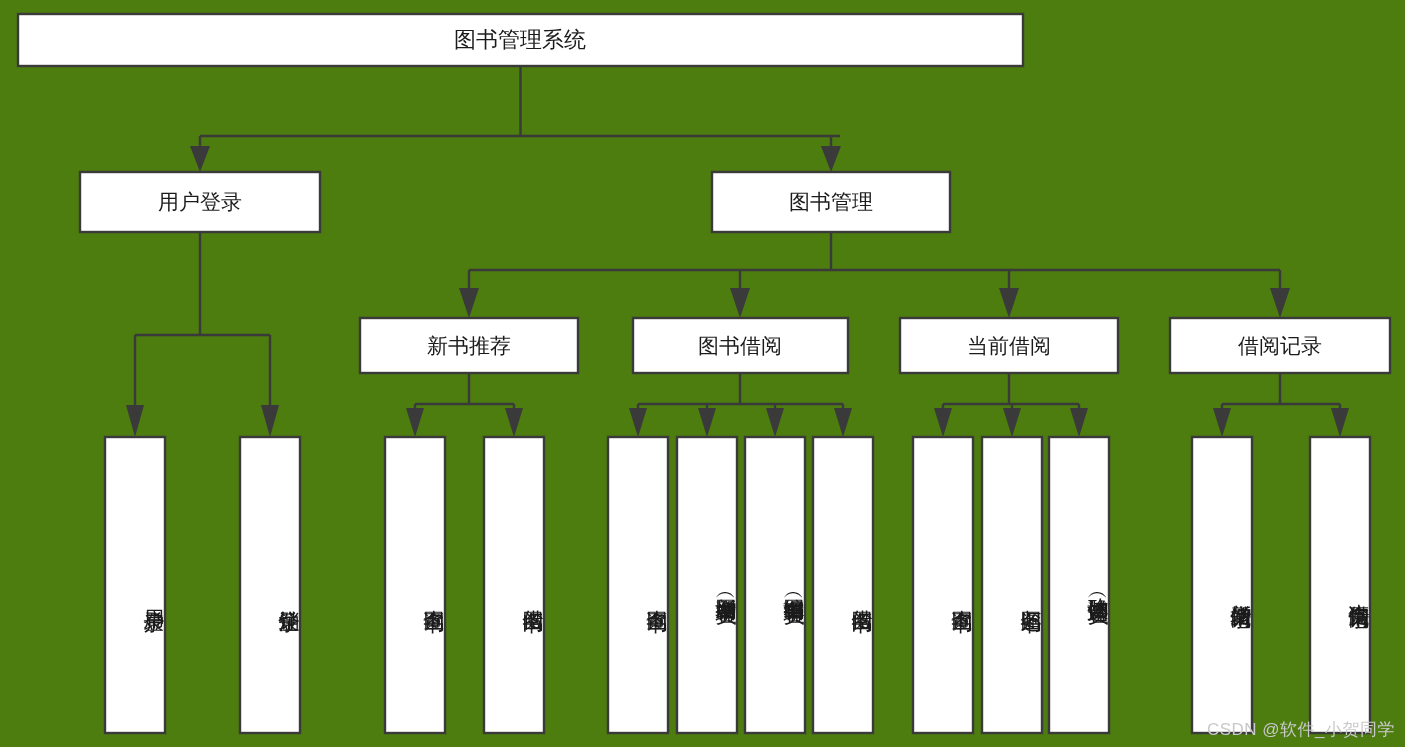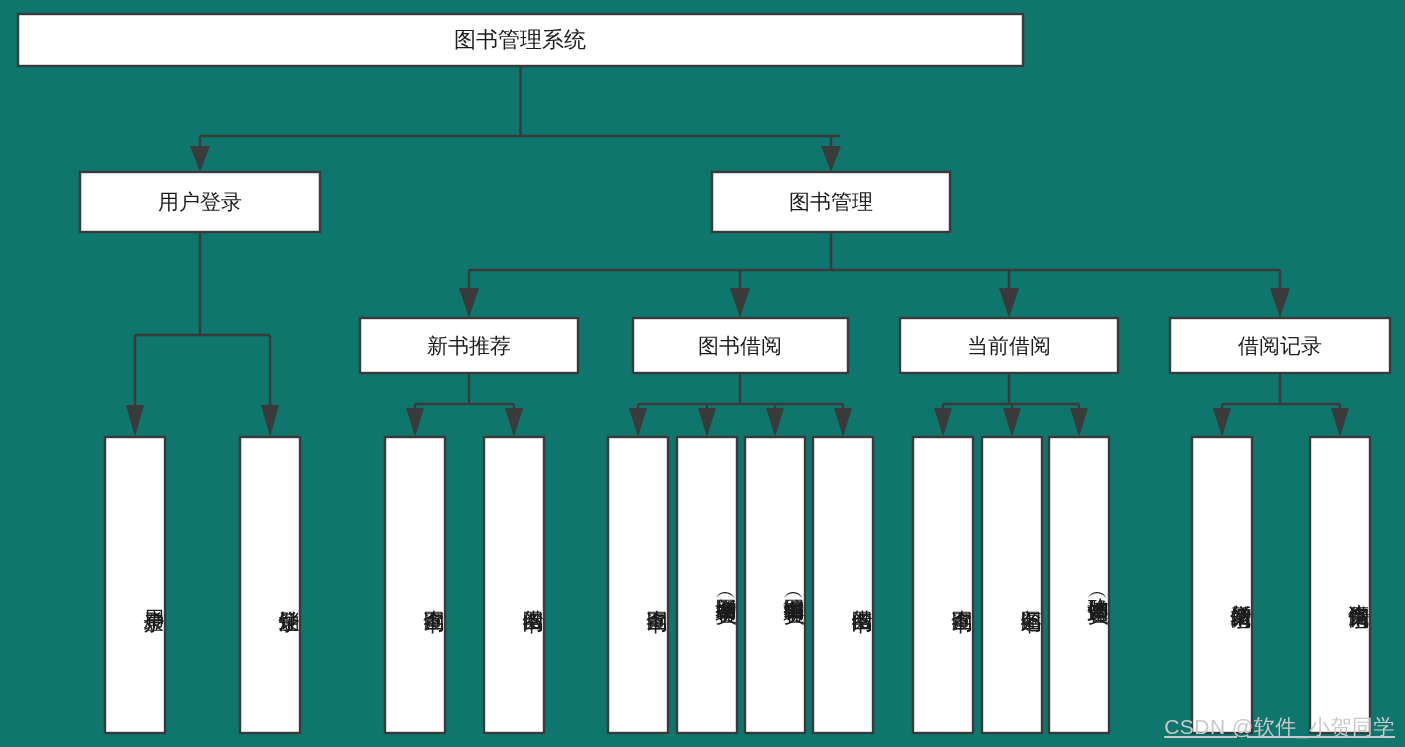--- a/index.html
+++ b/index.html
@@ -7,21 +7,21 @@
     padding: 0;
     background: #ffffff;
   }
   body {
     font-family: "Liberation Sans", "DejaVu Sans", sans-serif;
   }
   #diagram-root {
     position: relative;
     width: 1405px;
     height: 747px;
-    background: #0f766e;
+    background: #4d7c0f;
     overflow: hidden;
   }
   svg.diagram-canvas {
     position: absolute;
     left: 0;
     top: 0;
     width: 1405px;
     height: 747px;
   }
   .node-box {
@@ -62,25 +62,24 @@
     letter-spacing: 1px;
     color: #1b1b1b;
     white-space: nowrap;
     pointer-events: none;
   }
   .watermark {
     position: absolute;
     right: 10px;
     bottom: 6px;
     font-family: "Liberation Sans", "DejaVu Sans", sans-serif;
-    font-size: 21px;
+    font-size: 17px;
     color: #c9c9c9;
     letter-spacing: 0.5px;
     white-space: nowrap;
-    text-decoration: underline;
   }
 </style>
 </head>
 <body>
 
 <div id="diagram-root">
 
   <svg class="diagram-canvas" viewBox="0 0 1405 747">
 
     <g>

